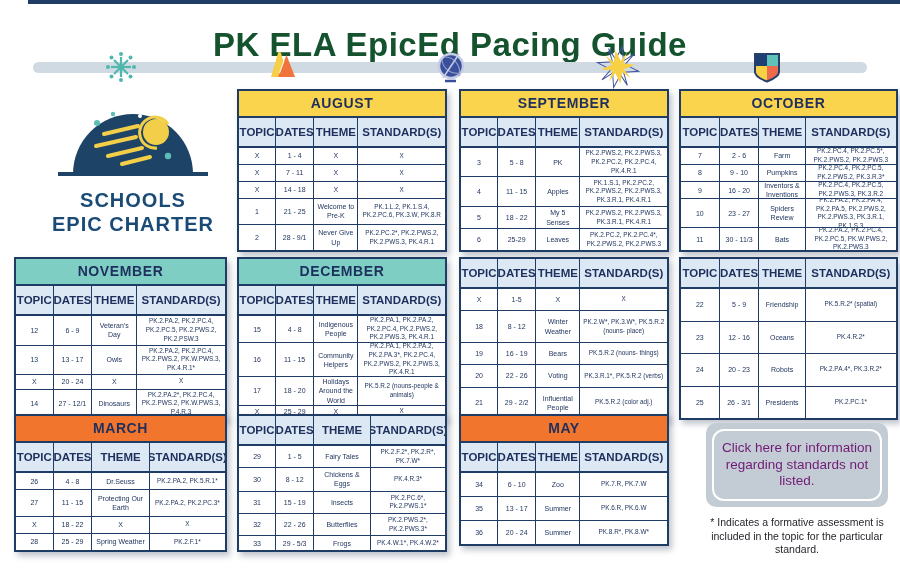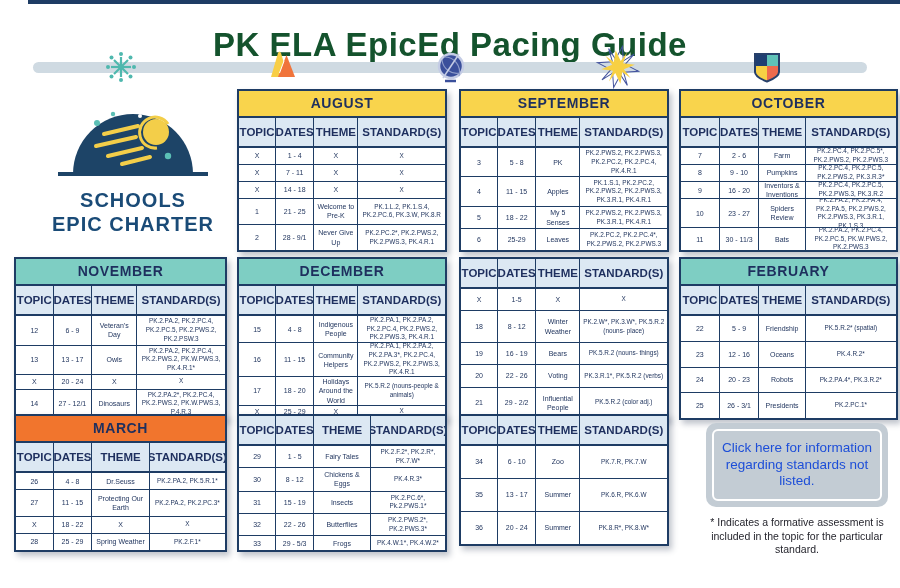--- a/index.html
+++ b/index.html
@@ -52,23 +52,23 @@
   .slot-feb{left:679px;top:257px;width:219px;height:163px;}
   .slot-mar{left:14px; top:414px;width:213px;height:138px;}
   .slot-apr{left:237px;top:414px;width:210px;height:138px;}
   .slot-may{left:459px;top:414px;width:210px;height:132px;}
   
   .info-box{
     position:absolute;left:706px;top:423px;width:182px;height:84px;background:#C3CCD4;
     border-radius:10px;box-sizing:border-box;padding:6px;cursor:pointer;
   }
   .info-inner{
-    width:100%;height:100%;border:2px solid #fff;border-radius:6px;box-sizing:border-box;
+    width:100%;height:100%;border:2px solid #fff;border-radius:12px;box-sizing:border-box;
     display:flex;align-items:center;justify-content:center;text-align:center;
-    color:#1d4ed8;font-size:13.5px;line-height:1.25;padding:6px;
+    color:#701a75;font-size:13.5px;line-height:1.25;padding:6px;
   }
   .footnote{
     position:absolute;left:700px;top:516px;width:194px;text-align:center;
     font-size:10.5px;line-height:1.3;color:#26262E;
   }
 </style>
 </head>
 <body>
 
 <div class="top-rule"></div>
@@ -371,21 +371,20 @@
       <div class="cell dcell c3 std">PK.3.R.1*, PK.5.R.2 (verbs)</div>
     </div>
     <div class="row data-row">
       <div class="cell dcell c0">21</div>
       <div class="cell dcell c1">29 - 2/2</div>
       <div class="cell dcell c2">Influential People</div>
       <div class="cell dcell c3 std">PK.5.R.2 (color adj.)</div>
     </div>
   </div>
 <div class="month-table slot-feb">
-    <div class="m-head" style="background: rgb(126, 206, 195);">FEBRUARY</div>
     <div class="row head-row">
       <div class="cell hcell c0">TOPIC</div>
       <div class="cell hcell c1">DATES</div>
       <div class="cell hcell c2">THEME</div>
       <div class="cell hcell c3">STANDARD(S)</div>
     </div>
     <div class="row data-row">
       <div class="cell dcell c0">22</div>
       <div class="cell dcell c1">5 - 9</div>
       <div class="cell dcell c2">Friendship</div>
@@ -475,20 +474,21 @@
       <div class="cell dcell c3 std">PK.2.PWS.2*, PK.2.PWS.3*</div>
     </div>
     <div class="row data-row">
       <div class="cell dcell c0">33</div>
       <div class="cell dcell c1">29 - 5/3</div>
       <div class="cell dcell c2">Frogs</div>
       <div class="cell dcell c3 std">PK.4.W.1*, PK.4.W.2*</div>
     </div>
   </div>
 <div class="month-table slot-may">
+    <div class="m-head" style="background: rgb(241, 117, 45);">MAY</div>
     <div class="row head-row">
       <div class="cell hcell c0">TOPIC</div>
       <div class="cell hcell c1">DATES</div>
       <div class="cell hcell c2">THEME</div>
       <div class="cell hcell c3">STANDARD(S)</div>
     </div>
     <div class="row data-row">
       <div class="cell dcell c0">34</div>
       <div class="cell dcell c1">6 - 10</div>
       <div class="cell dcell c2">Zoo</div>

